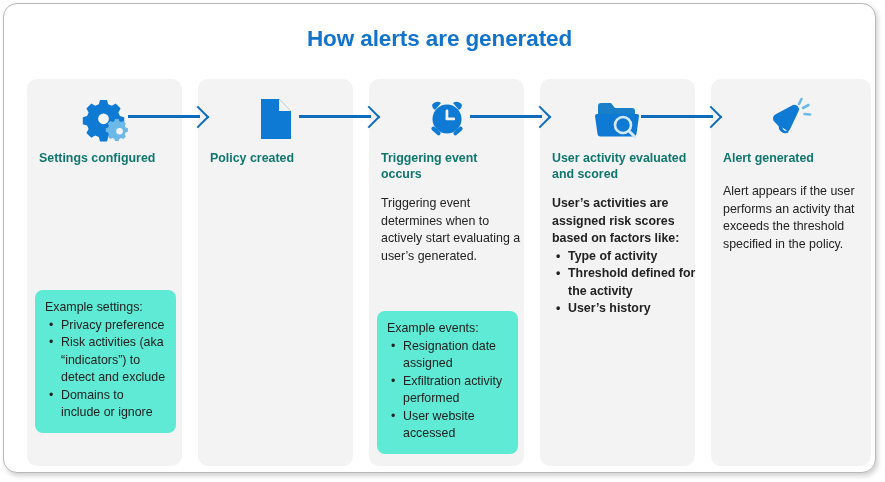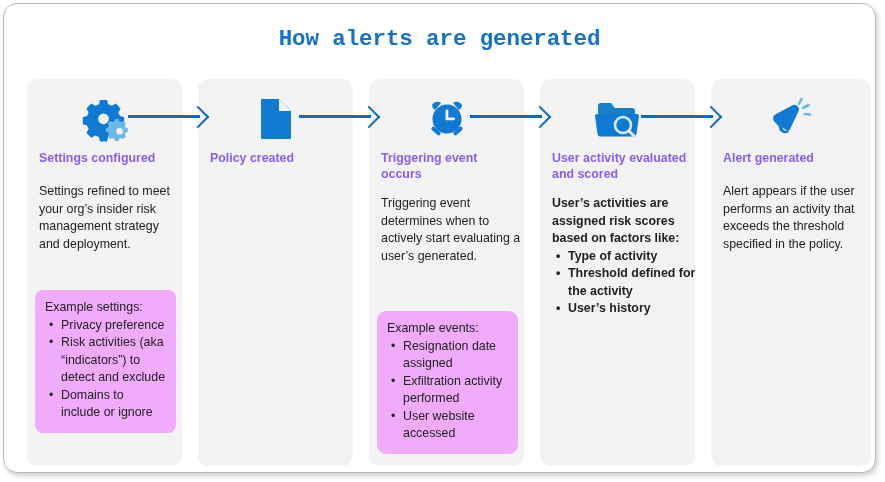--- a/index.html
+++ b/index.html
@@ -31,21 +31,20 @@
   #title {
     position: absolute;
     left: 0;
     top: 22px;
     width: 100%;
     text-align: center;
     font-size: 22.5px;
     font-weight: bold;
     color: #1273cb;
     letter-spacing: -0.1px;
-    font-family: Liberation Mono, monospace;
   }
 
   .card {
     position: absolute;
     top: 75px;
     width: 155px;
     height: 387px;
     background: #f3f3f3;
     border-radius: 10px;
     box-sizing: border-box;
@@ -68,21 +67,21 @@
   }
   .card.c5 .icon-wrap { justify-content: flex-start; padding-left: 50px; box-sizing: border-box; }
 
   .card-head {
     position: absolute;
     left: 12px;
     top: 72px;
     width: 136px;
     font-size: 12.4px;
     font-weight: bold;
-    color: #8b5cf6;
+    color: #0f766e;
     line-height: 15.5px;
   }
   .card.c5 .card-head { width: 142px; }
 
   .card-body {
     position: absolute;
     left: 12px;
     top: 104px;
     width: 140px;
     font-size: 12.4px;
@@ -108,21 +107,21 @@
     content: "\2022";
     position: absolute;
     left: -10px;
     top: 0;
   }
 
   .example-box {
     position: absolute;
     left: 8px;
     width: 141px;
-    background: #f0abfc;
+    background: #5eead4;
     border-radius: 8px;
     padding: 9px 10px 11px 10px;
     box-sizing: border-box;
     font-size: 12.4px;
     color: #222222;
     line-height: 17.5px;
   }
   .example-box .ex-title { margin-bottom: 0px; }
 
   .arrow {
@@ -163,21 +162,20 @@
           <path d="M22 4 h7 l1.2 4.3 3.6 1.5 3.9-2.2 4.9 4.9 -2.2 3.9 1.5 3.6 4.3 1.2 v7 l-4.3 1.2 -1.5 3.6 2.2 3.9 -4.9 4.9 -3.9-2.2 -3.6 1.5 -1.2 4.3 h-7 l-1.2-4.3 -3.6-1.5 -3.9 2.2 -4.9-4.9 2.2-3.9 -1.5-3.6 -4.3-1.2 v-7 l4.3-1.2 1.5-3.6 -2.2-3.9 4.9-4.9 3.9 2.2 3.6-1.5 z"></path>
         </g>
         <circle cx="25.5" cy="22.8" r="5.4" fill="#f3f3f3"></circle>
         <g fill="#6cb8e8">
           <path d="M40.5 26 h4.3 l0.8 2.7 2.2 0.9 2.4-1.3 3 3 -1.3 2.4 0.9 2.2 2.7 0.8 v4.3 l-2.7 0.8 -0.9 2.2 1.3 2.4 -3 3 -2.4-1.3 -2.2 0.9 -0.8 2.7 h-4.3 l-0.8-2.7 -2.2-0.9 -2.4 1.3 -3-3 1.3-2.4 -0.9-2.2 -2.7-0.8 v-4.3 l2.7-0.8 0.9-2.2 -1.3-2.4 3-3 2.4 1.3 2.2-0.9 z" transform="translate(-3,-8) scale(0.86) translate(6,10)"></path>
         </g>
         <circle cx="41.6" cy="35.3" r="3.3" fill="#f3f3f3"></circle>
       </svg>
     </div>
     <div class="card-head">Settings configured</div>
-    <div class="card-body">Settings refined to meet your org’s insider risk management strategy and deployment.</div>
 
     <div class="example-box" style="top:211px;">
       <div class="ex-title">Example settings:</div>
       <ul class="bullets">
         <li>Privacy preference</li>
         <li>Risk activities (aka “indicators”) to detect and exclude</li>
         <li>Domains to include or ignore</li>
       </ul>
     </div>
   </div>
@@ -202,21 +200,21 @@
           <rect x="29.5" y="33" width="11" height="4" rx="2" transform="rotate(-42 35 35)"></rect>
           <circle cx="24" cy="23" r="14.5"></circle>
         </g>
         <rect x="22.6" y="13.6" width="2.7" height="10.5" rx="1.3" fill="#f3f3f3"></rect>
         <rect x="22.6" y="21.5" width="9.5" height="2.7" rx="1.3" fill="#f3f3f3"></rect>
       </svg>
     </div>
     <div class="card-head">Triggering event occurs</div>
     <div class="card-body lower">Triggering event determines when to actively start evaluating a user’s generated.</div>
 
-    <div class="example-box" style="top:232px;border-radius:9px;">
+    <div class="example-box" style="top:232px;">
       <div class="ex-title">Example events:</div>
       <ul class="bullets">
         <li>Resignation date assigned</li>
         <li>Exfiltration activity performed</li>
         <li>User website accessed</li>
       </ul>
     </div>
   </div>
 
   <div class="card c4">

